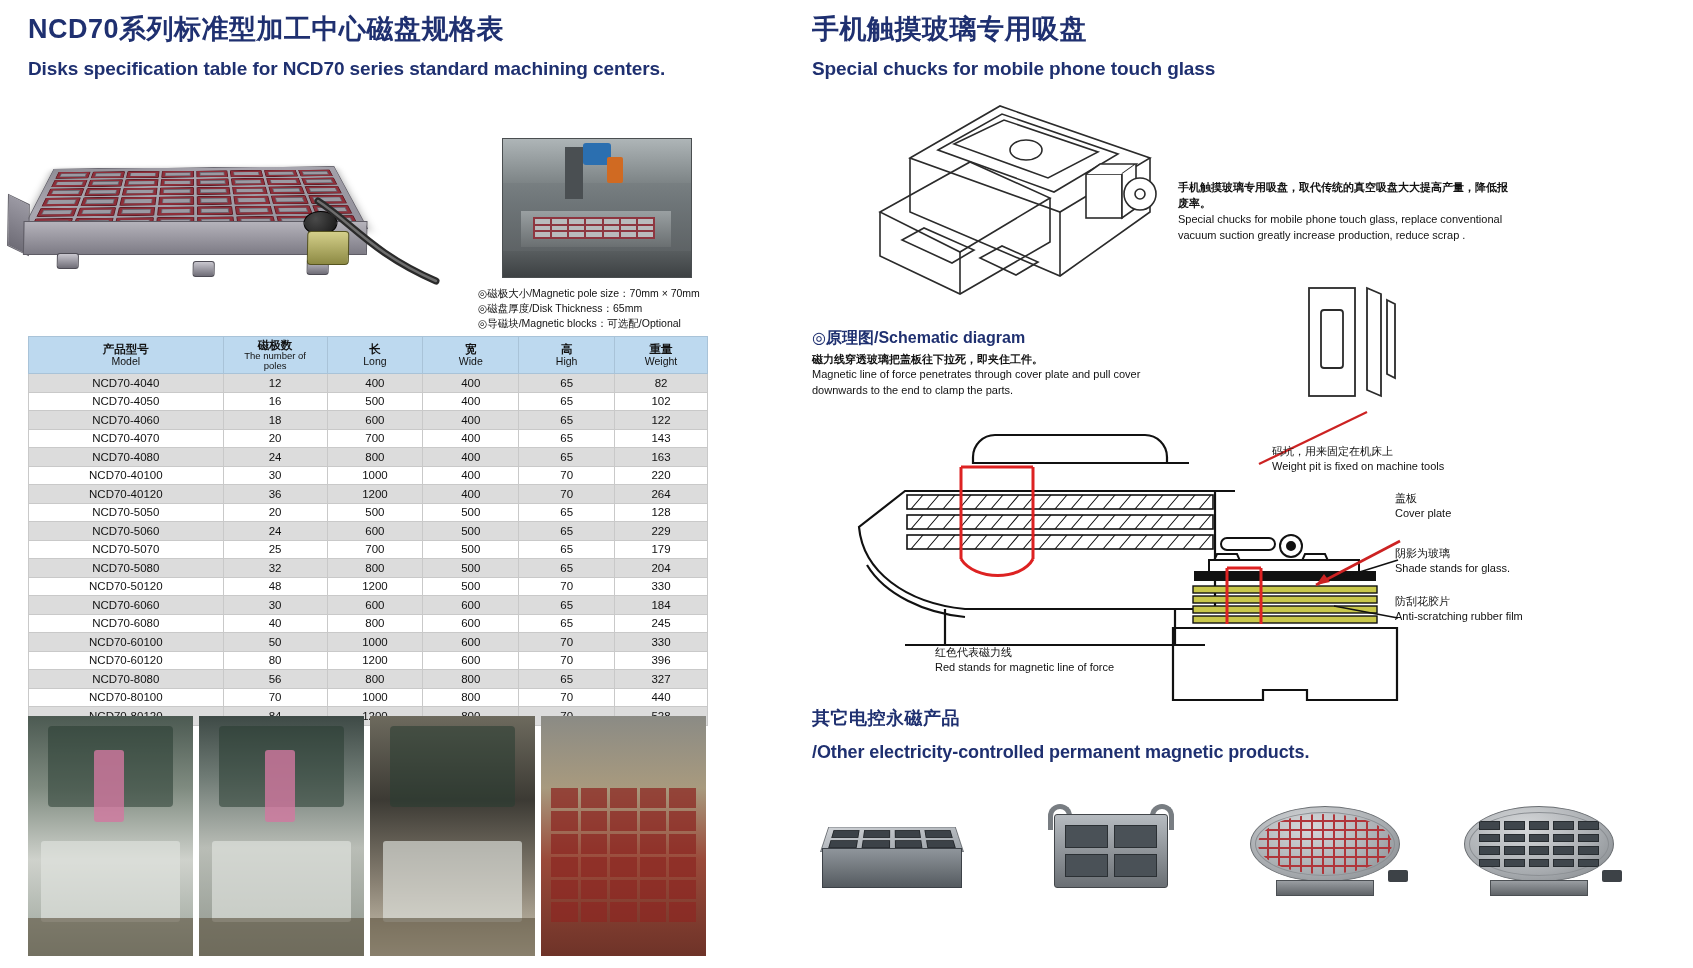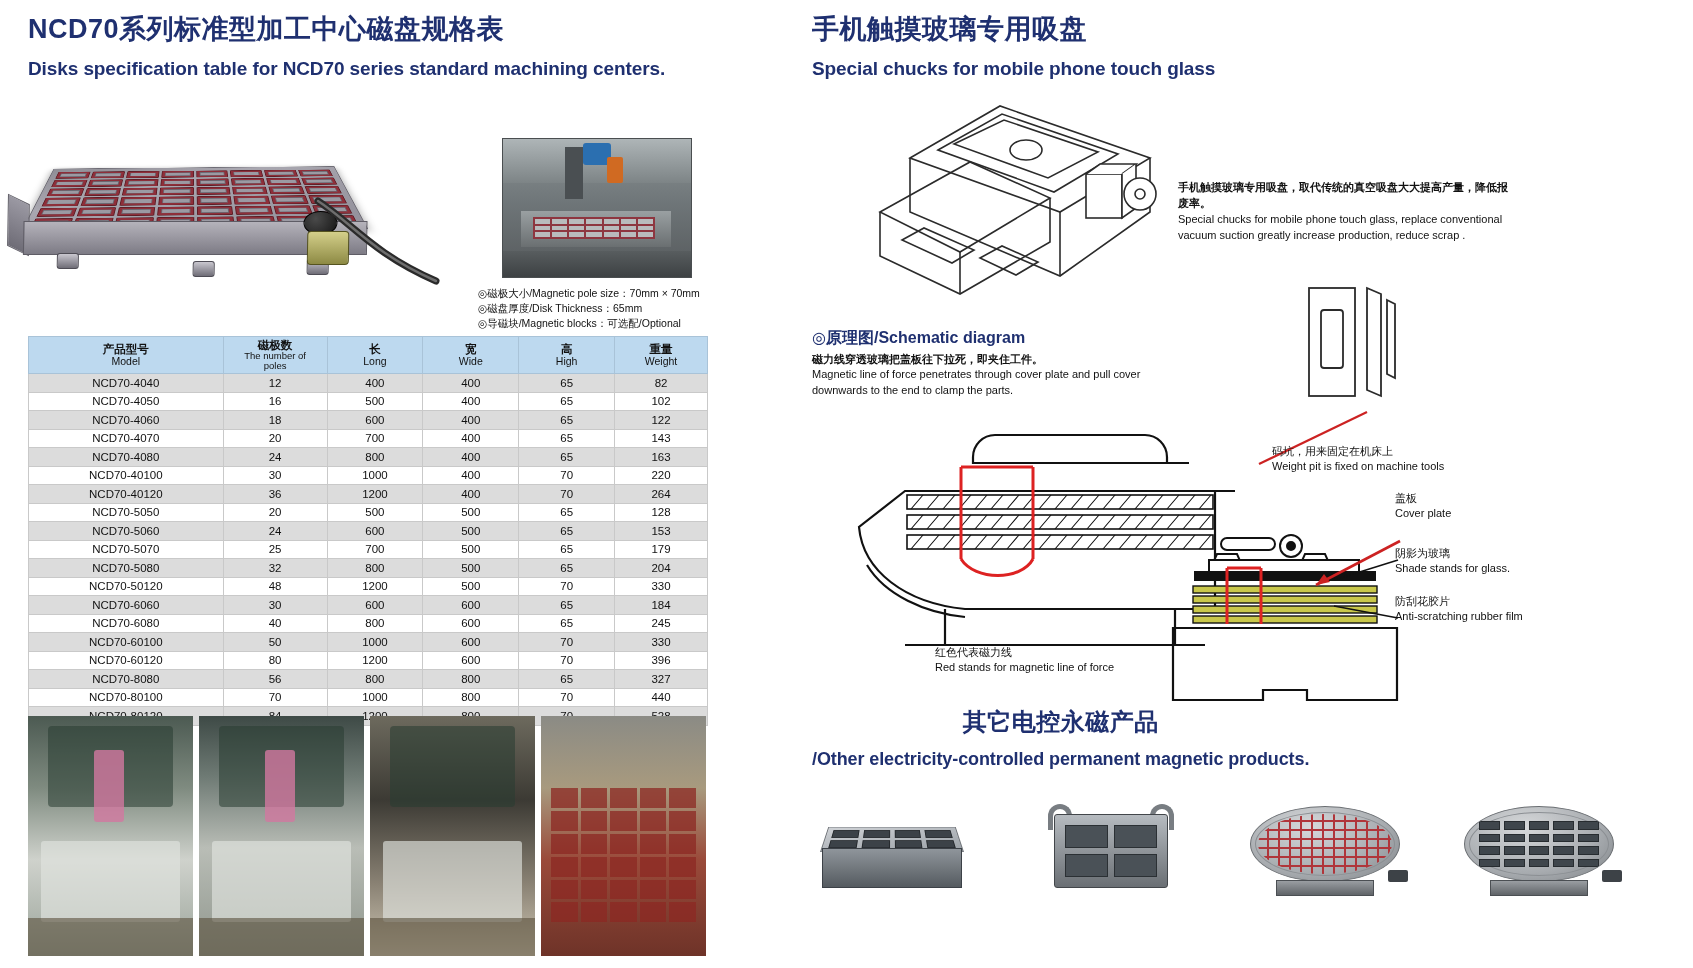--- a/index.html
+++ b/index.html
@@ -143,21 +143,21 @@
   .boat{ position:absolute; left:845px; top:395px; width:480px; height:290px; }
 
   .red-note{ position:absolute; left:935px; top:645px; font-size:11px; line-height:1.4; color:#111; }
 
   .plate-draw{ position:absolute; left:1295px; top:282px; width:120px; height:120px; }
   .stack-draw{ position:absolute; left:1165px; top:528px; width:240px; height:185px; }
 
   .callout{ position:absolute; font-size:11px; line-height:1.35; color:#111; }
 
   .otherprod-title{ position:absolute; left:812px; top:708px; }
-  .otherprod-title .hd-cn{ font-size:24px;text-align:center; }
+  .otherprod-title .hd-cn{ font-size:18px; }
   .otherprod-title .hd-en{ font-size:18px;text-align:right; }
 
   .prod-row{ position:absolute; left:812px; top:776px; width:860px; height:120px; display:flex; gap:64px; align-items:flex-end;}
   .prod{ position:relative; }
 
   
   .p1{ width:160px; height:92px; }
   .p1 .top{position:absolute;left:8px;top:0;width:144px;height:48px;
     background:linear-gradient(165deg,#cfd2d6,#9aa0a6);
     transform:perspective(300px) rotateX(54deg);transform-origin:50% 100%;
@@ -395,21 +395,21 @@
           <td class="col-wide">500</td>
           <td class="col-high">65</td>
           <td class="col-weight">128</td>
         </tr>
         <tr>
           <td class="col-model">NCD70-5060</td>
           <td class="col-poles">24</td>
           <td class="col-long">600</td>
           <td class="col-wide">500</td>
           <td class="col-high">65</td>
-          <td class="col-weight">153</td>
+          <td class="col-weight">229</td>
         </tr>
         <tr>
           <td class="col-model">NCD70-5070</td>
           <td class="col-poles">25</td>
           <td class="col-long">700</td>
           <td class="col-wide">500</td>
           <td class="col-high">65</td>
           <td class="col-weight">179</td>
         </tr>
         <tr>

